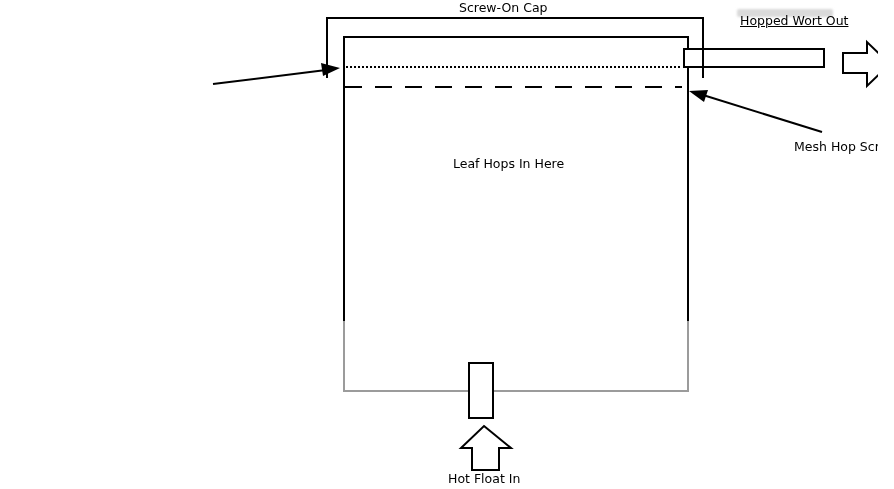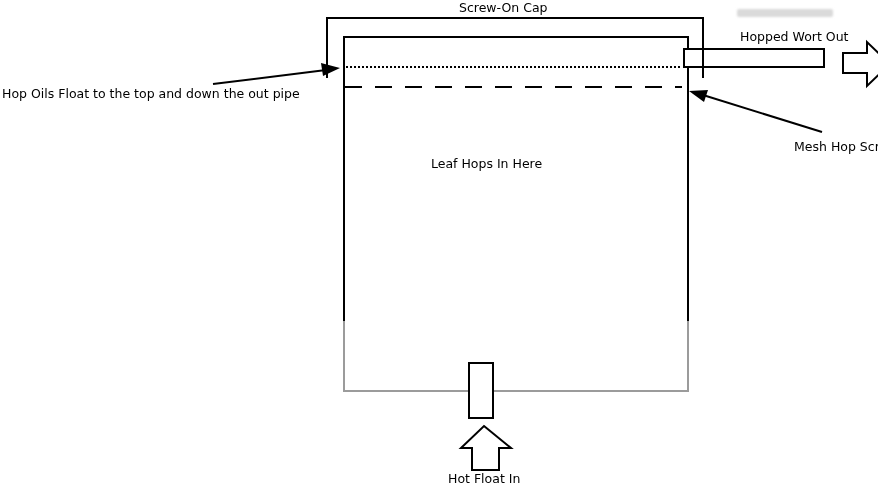--- a/index.html
+++ b/index.html
@@ -83,24 +83,24 @@
   }
   #watermark-artifact{
     position:absolute;
     left:737px;top:9px;width:96px;height:8px;
     background:#dadada;
     filter:blur(1px);
     border-radius:2px;
     z-index:5;
   }
   #screw-on-cap-label{left:459px;top:1px;}
-  #hopped-wort-out-label{left:740px;top:30px;}
+  #hopped-wort-out-label{left:740px;top:14px;text-decoration:underline;}
   #hop-oils-label{left:2px;top:87px;}
   #mesh-hop-screen-label{left:794px;top:140px;}
-  #leaf-hops-label{left:431px;top:157px;}
+  #leaf-hops-label{left:453px;top:157px;}
   #hot-wort-in-label{left:448px;top:472px;}
 </style>
 </head>
 <body>
 
 <div id="canvas">
 
   <div id="watermark-artifact"></div>
 
   <div id="vessel-upper"></div>
@@ -132,21 +132,20 @@
 
     <g>
       <polygon points="484,426 511,448 499,448 499,470 472,470 472,448 461,448" fill="#fff" stroke="#000" stroke-width="2" stroke-linejoin="miter"></polygon>
     </g>
   </svg>
 
   <div class="label" id="screw-on-cap-label">Screw-On Cap</div>
 
   <div class="label" id="hopped-wort-out-label">Hopped Wort Out</div>
 
-  <div class="label" id="hop-oils-label">Hop Oils Float to the top and down the out pipe</div>
 
   <div class="label" id="mesh-hop-screen-label">Mesh Hop Screen</div>
 
   <div class="label" id="leaf-hops-label">Leaf Hops In Here</div>
 
   <div class="label" id="hot-wort-in-label">Hot Float In</div>
 
 </div>
 
 </body></html>

